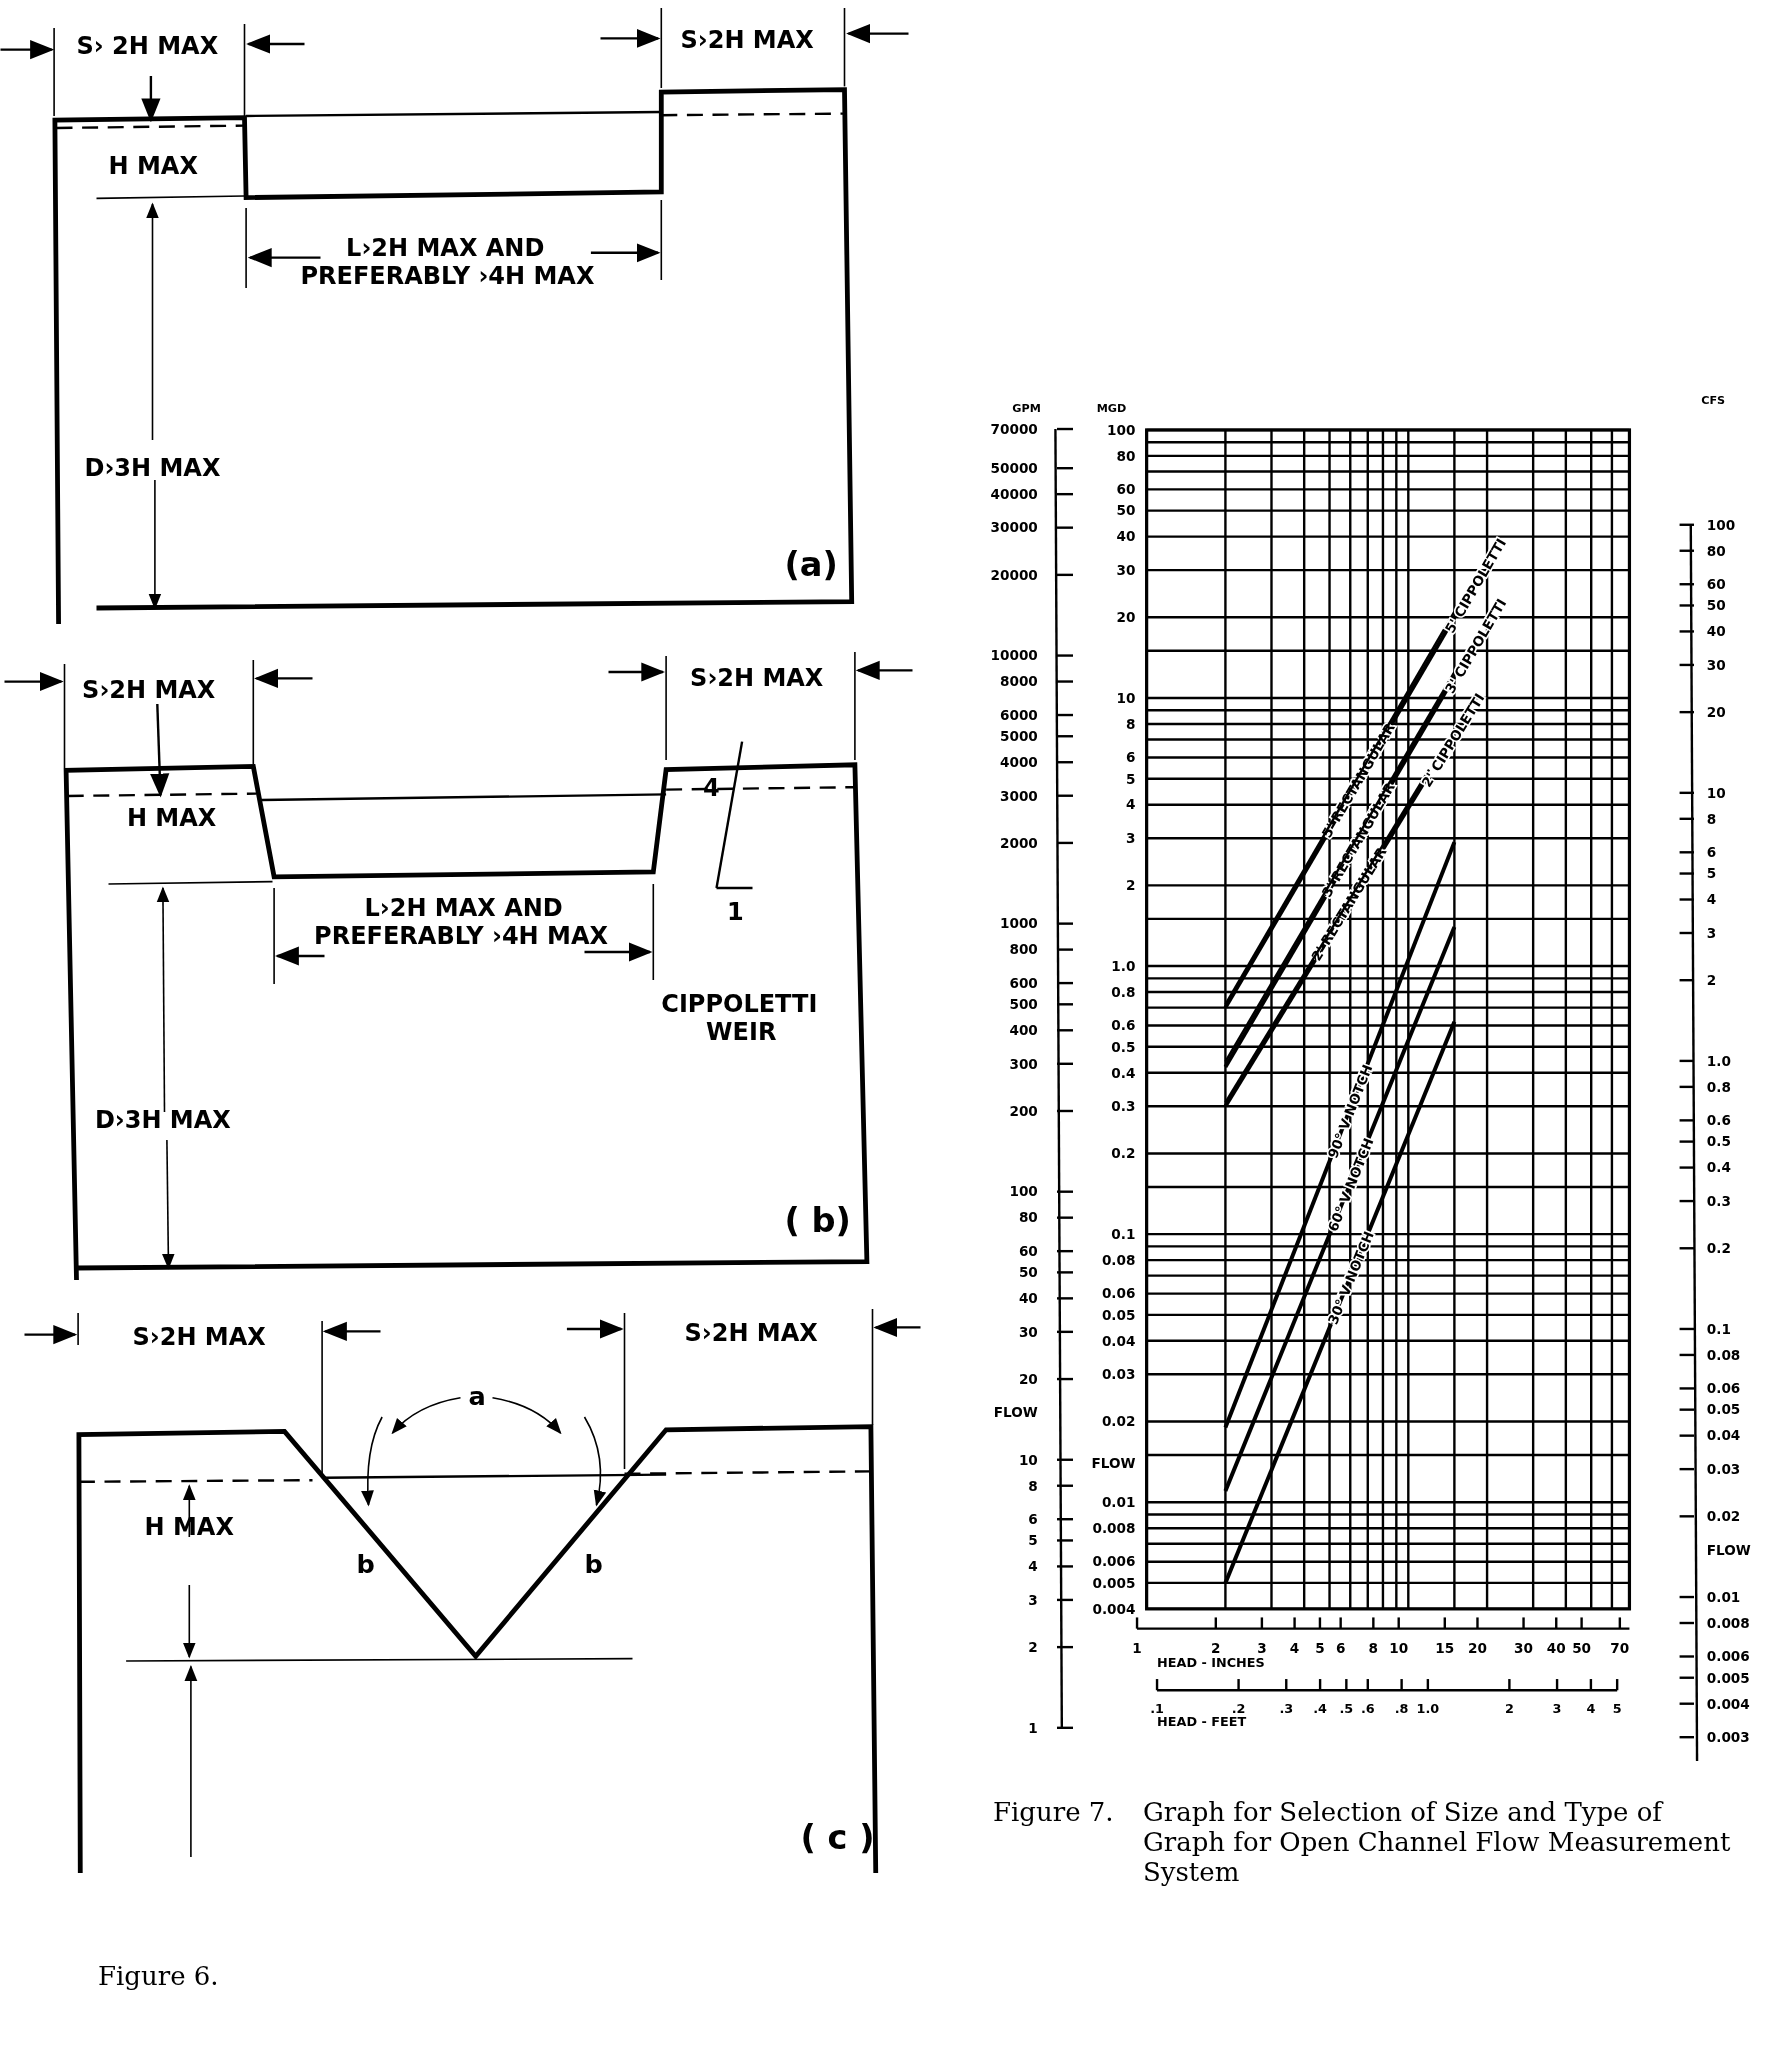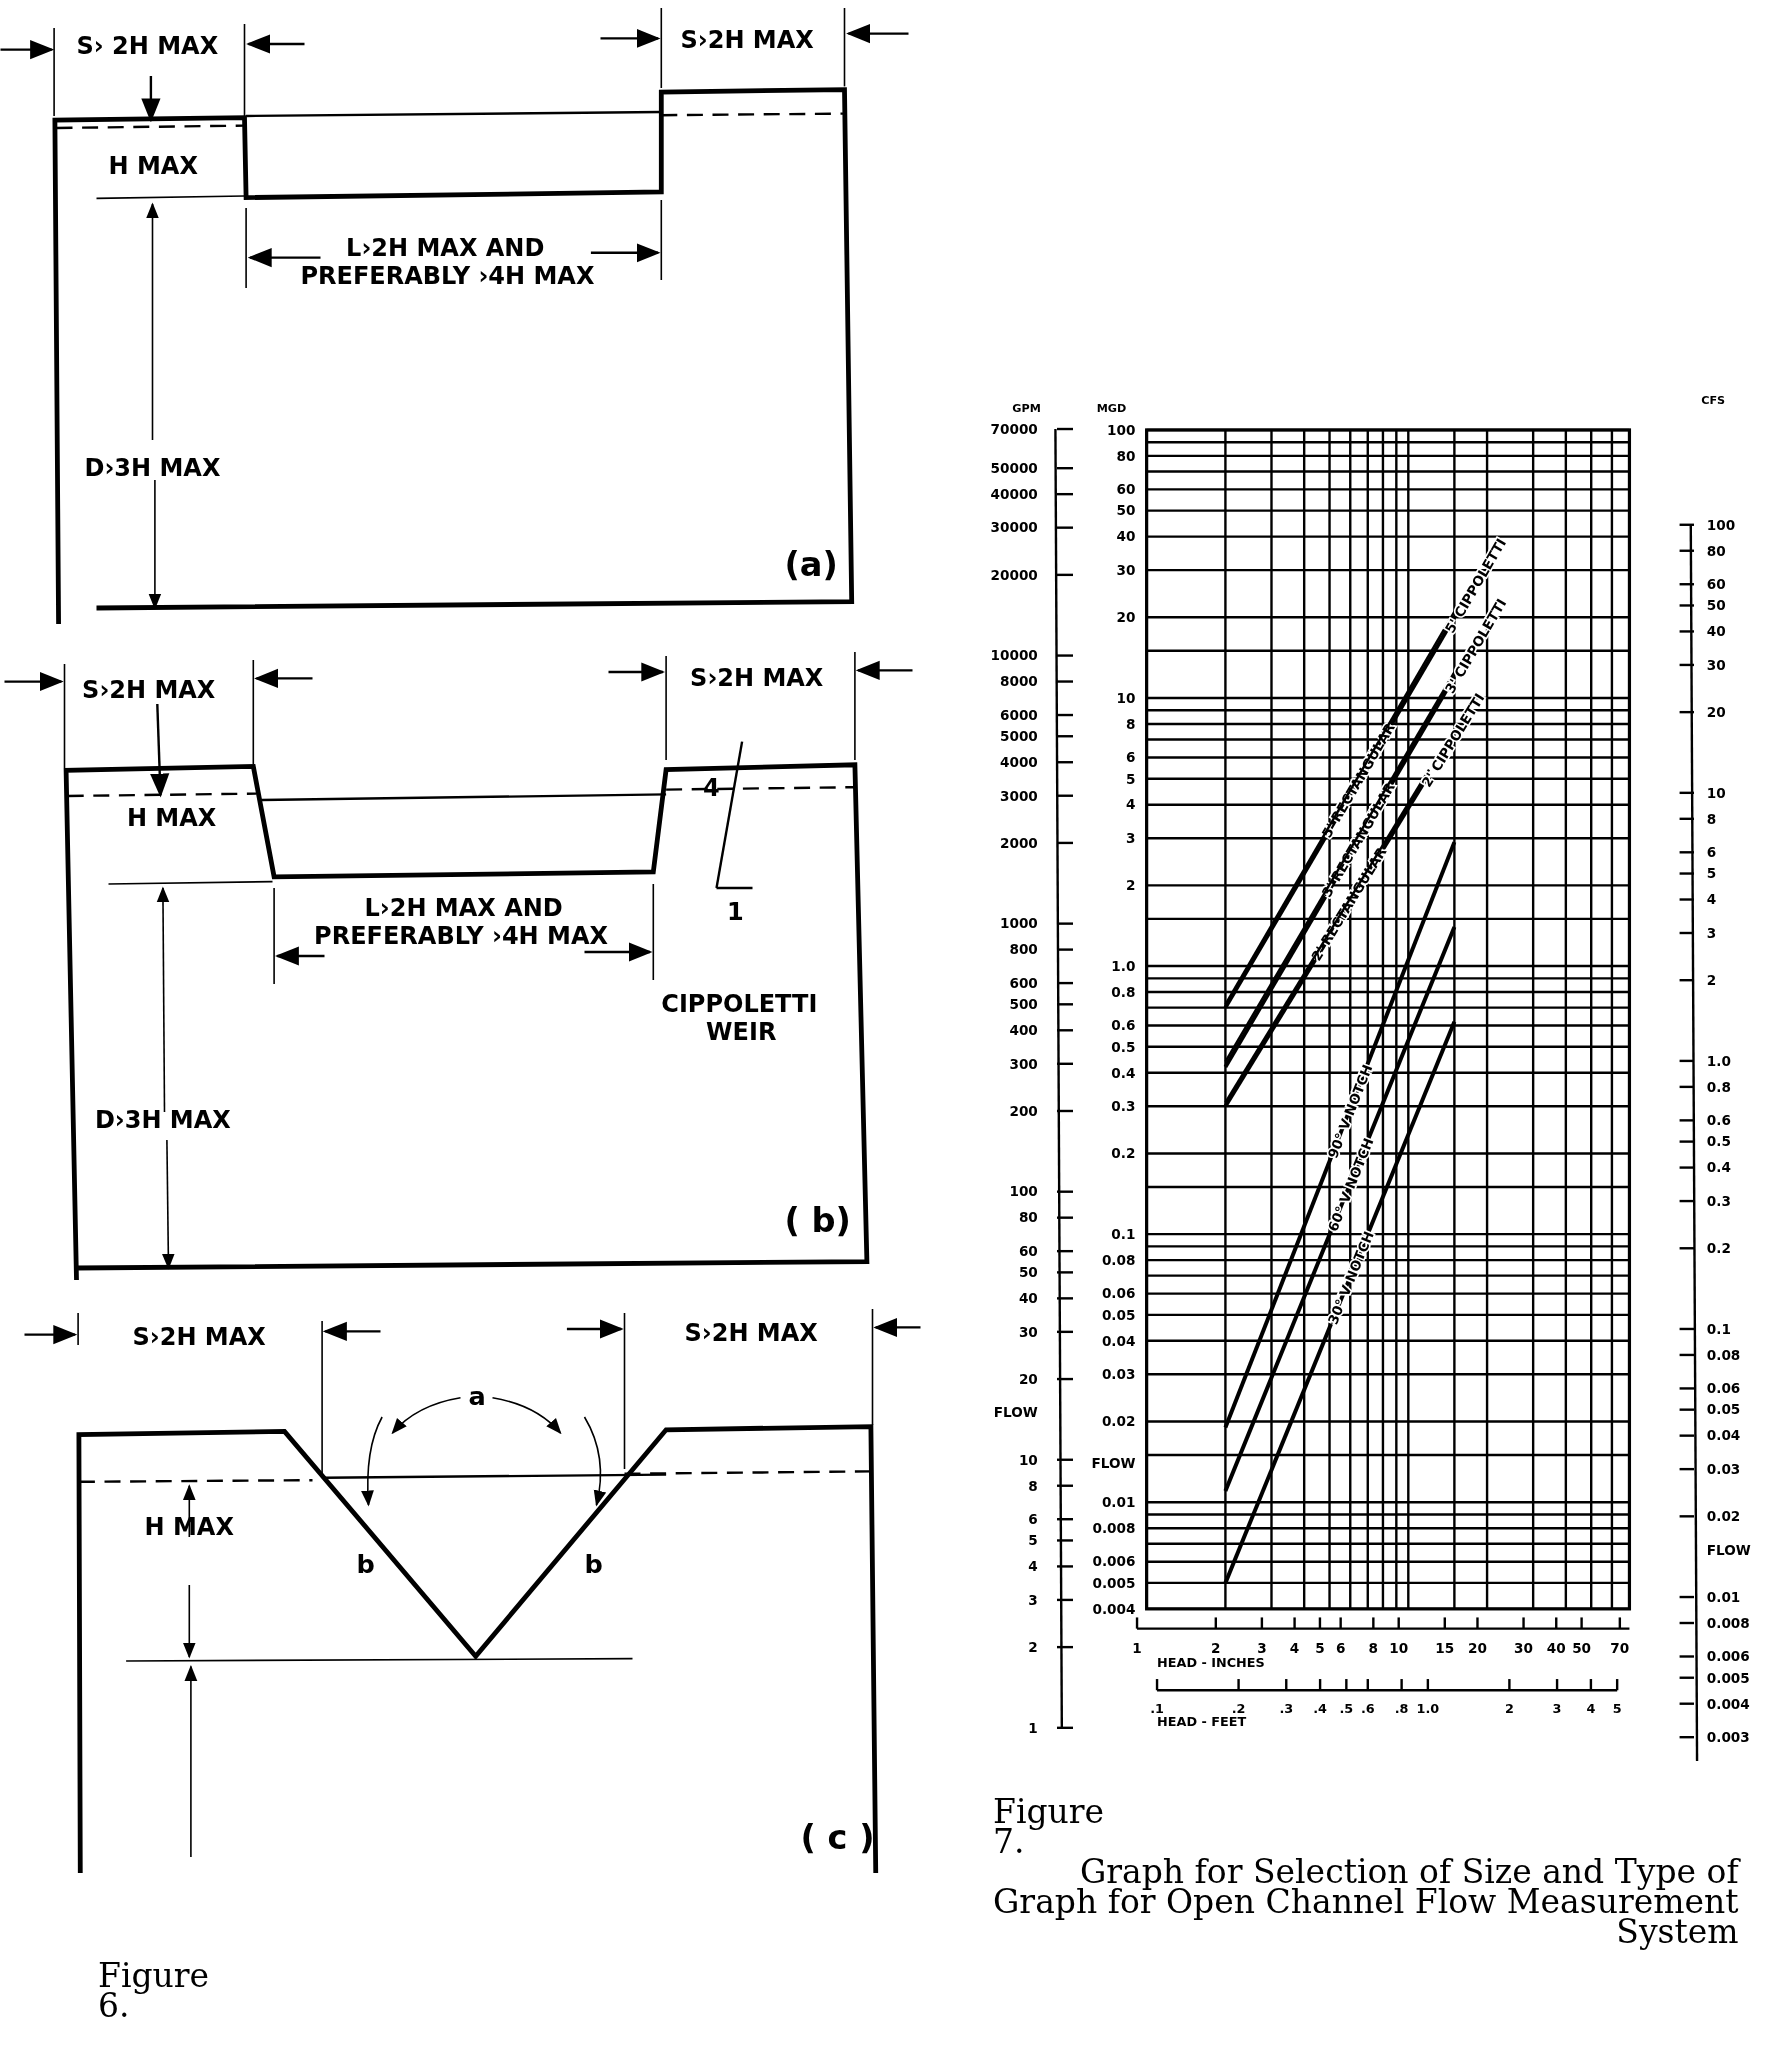--- a/index.html
+++ b/index.html
@@ -1,22 +1,22 @@
 <!DOCTYPE html>
 <html style="font-size:13px"><head>
 <meta charset="utf-8">
 <style>
   html, body { margin: 0; padding: 0; background: #ffffff; }
   body { width: 1786px; height: 2066px; position: relative; overflow: hidden; font-family: "DejaVu Sans", sans-serif; color: #000; }
   .abs { position: absolute; }
   svg text { font-family: "DejaVu Sans", sans-serif; font-weight: bold; fill: #000; }
-  .caption { position: absolute; font-family: "DejaVu Serif", serif; font-size: 33px; line-height: 30px; color: #000; }
+  .caption { position: absolute; font-family: "DejaVu Serif", serif; font-size: 26px; line-height: 30px; color: #000; }
   .caption .fig { display: inline-block; width: 136px; vertical-align: top; }
   .caption .txt { display: inline-block; vertical-align: top; }
-  .caption .txt span { display: block; text-align: right; }
+  .caption .txt span { display: block; }
 </style>
 </head>
 <body>
 
 <svg class="abs" style="left:0;top:0" width="921" height="624" viewBox="0 0 1150 780">
   <defs>
     <marker id="arr" markerWidth="10" markerHeight="10" refX="9" refY="5" orient="auto" markerUnits="strokeWidth">
       <path d="M0,1 L10,5 L0,9 z" fill="#000"></path>
     </marker>
   </defs>

